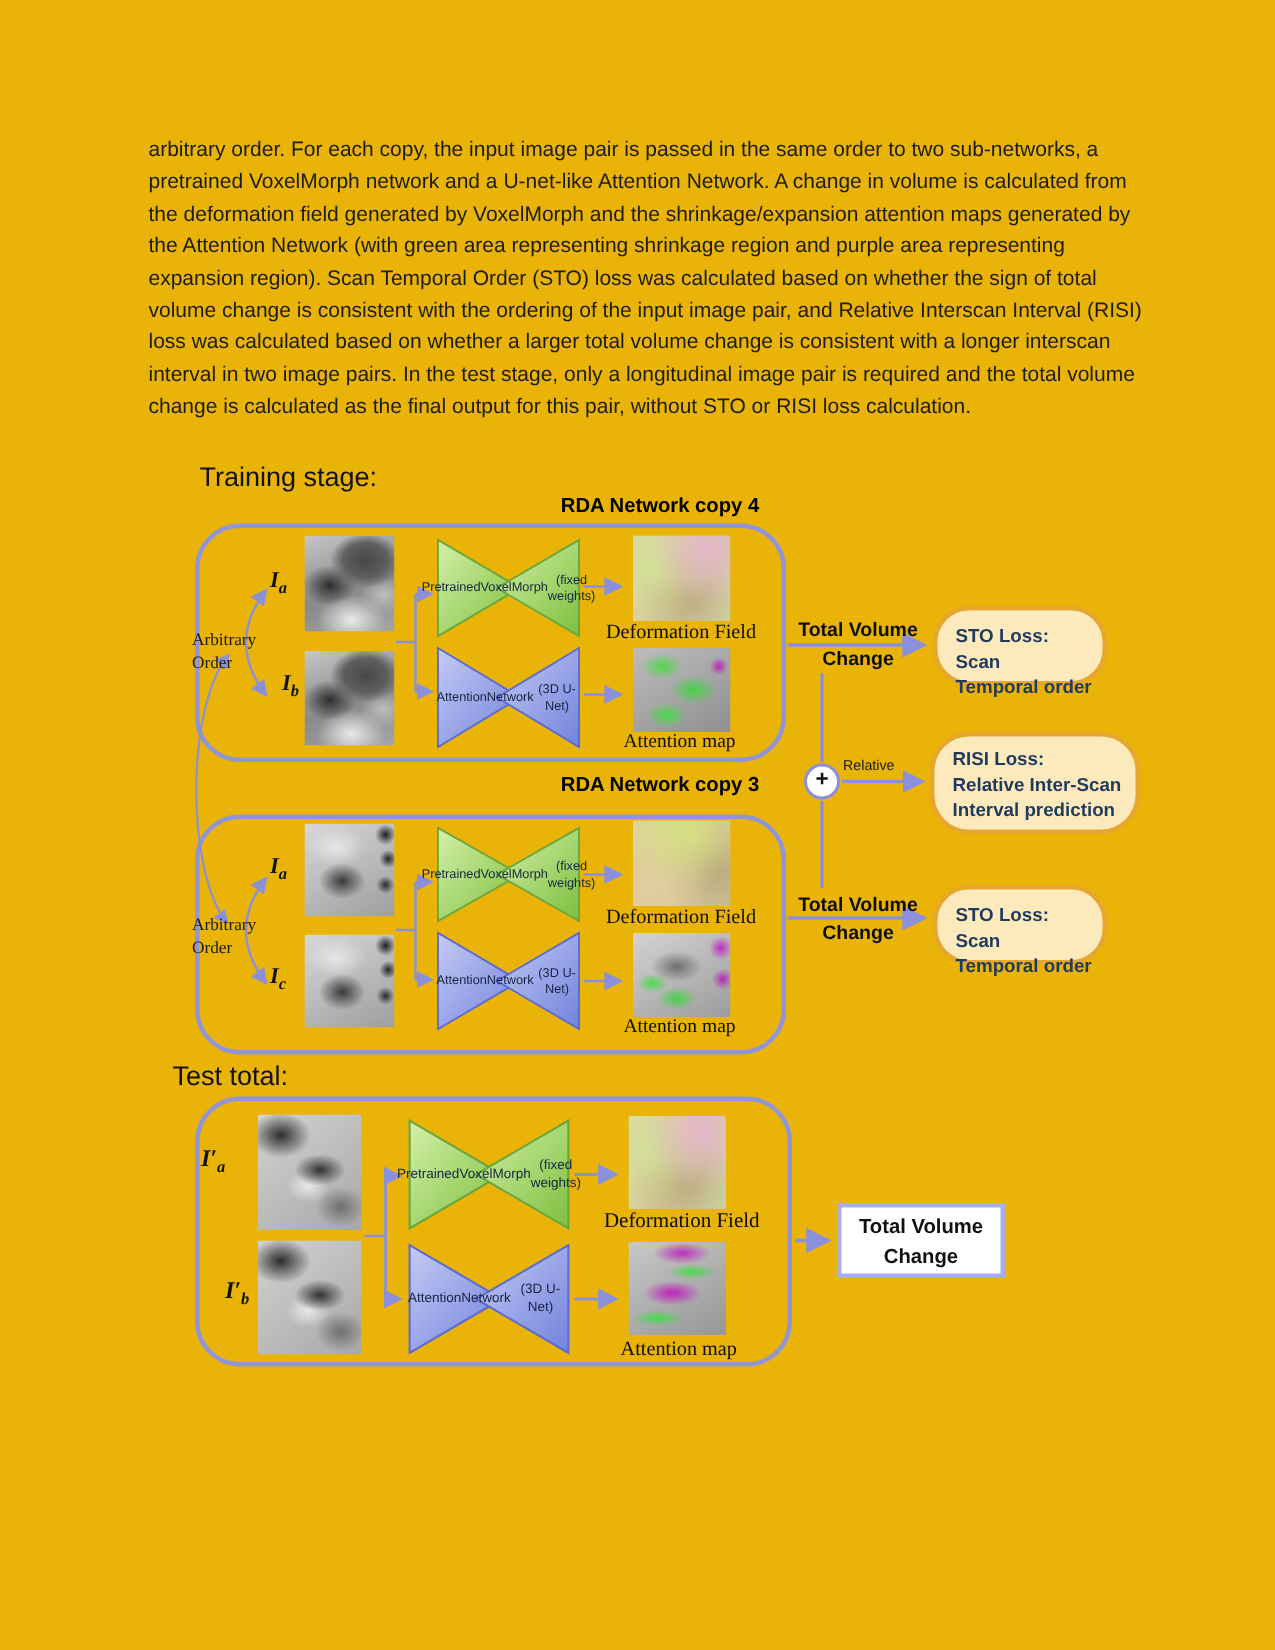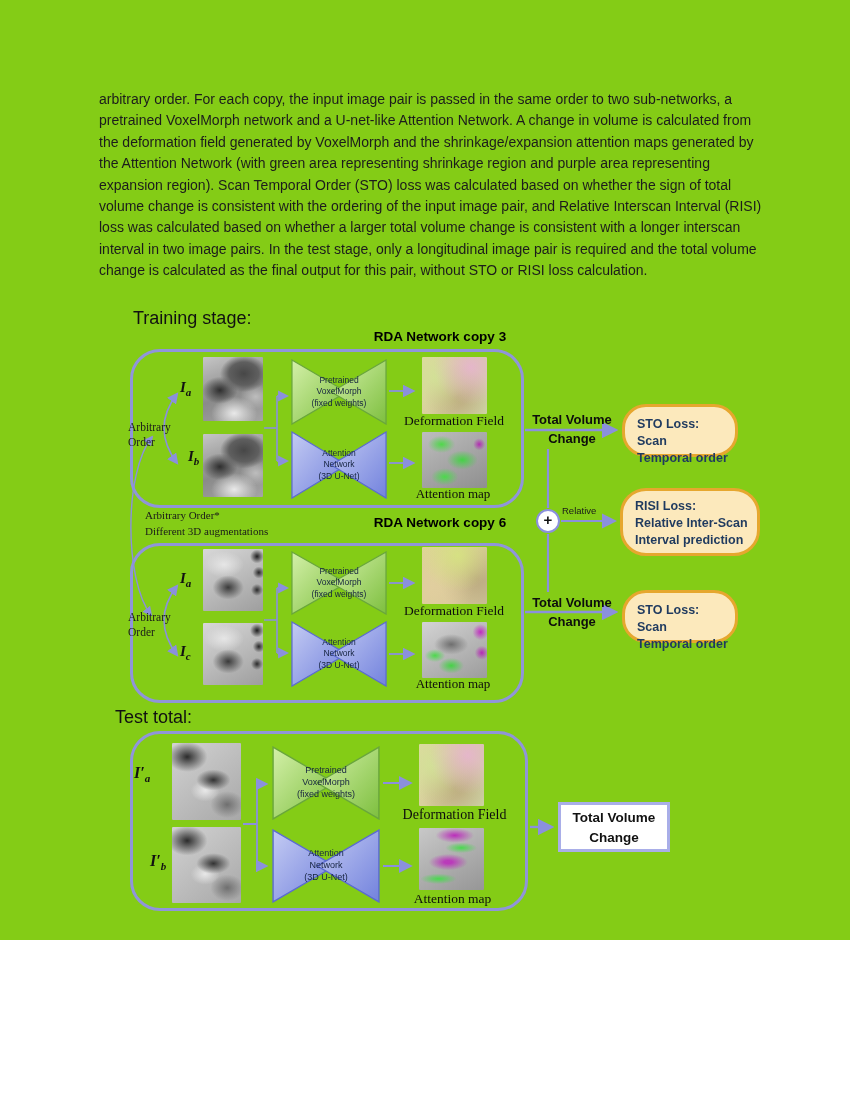--- a/index.html
+++ b/index.html
@@ -1,16 +1,16 @@
 <!DOCTYPE html>
 <html><head>
 <meta charset="utf-8">
 <style>
   html,body{margin:0;padding:0;background:#fff;}
-  .page{position:relative;width:850px;height:940px;background:#84cc16;
+  .page{position:relative;width:850px;height:1100px;background:#eab308;
         font-family:"Liberation Sans",sans-serif;overflow:hidden;}
   .abs{position:absolute;}
   .para{left:99px;top:89px;width:672px;font-size:14px;line-height:21.4px;color:#1c1c1c;}
   .stage-label{font-size:18px;color:#111;}
   .rbox{border:3.5px solid #9095da;border-radius:30px;box-sizing:border-box;background:transparent;z-index:0;}
   .conn{left:0;top:0;z-index:1;pointer-events:none;}
   .z2{z-index:2;}
   .rda-title{font-weight:bold;font-size:13.5px;color:#000;text-align:center;}
   .input-label{font-family:"Liberation Serif",serif;font-style:italic;font-weight:bold;font-size:15px;color:#111;}
   .input-label sub{font-size:11px;font-style:italic;}
@@ -59,21 +59,21 @@
       radial-gradient(ellipse 22% 16% at 20% 60%, #4cd94c 0%, rgba(0,0,0,0) 72%),
       radial-gradient(ellipse 40% 28% at 45% 40%, #6f6f6f 0%, rgba(0,0,0,0) 66%),
       linear-gradient(150deg,#d3d3d3,#9c9c9c);}
   .a3{background:
       radial-gradient(ellipse 45% 18% at 55% 12%, #bb2ebb 0%, rgba(0,0,0,0) 66%),
       radial-gradient(ellipse 50% 22% at 45% 55%, rgba(187,46,187,.9) 12%, rgba(0,0,0,0) 60%),
       radial-gradient(ellipse 35% 12% at 65% 32%, #49d94e 0%, rgba(0,0,0,0) 70%),
       radial-gradient(ellipse 40% 12% at 30% 82%, #49d94e 0%, rgba(0,0,0,0) 70%),
       linear-gradient(150deg,#c8c8c8,#969696);}
   .bowtie{overflow:visible;}
-  .bt-text{position:absolute;inset:0;display:flex;flex-direction:column;justify-content:center;
+  .bt-text{position:absolute;inset:0;display:flex;flex-direction:row;justify-content:center;
            align-items:center;font-size:8.5px;line-height:1.3;color:#15233f;text-align:center;}
   .bt-text.big{font-size:9px;}
   .fig-label{font-family:"Liberation Serif",serif;color:#0d0d0d;text-align:center;}
   .tvc{width:100px;text-align:center;font-size:13px;font-weight:bold;color:#0d0d0d;line-height:19px;}
   .loss-box{background:#FCE9BC;border:3px solid #E6A72E;border-radius:26px;color:#1F3A5F;
             font-weight:bold;font-size:12.5px;line-height:17px;box-sizing:border-box;padding:9px 6px 0 12px;}
   .compare-circle{width:24px;height:24px;border:2.5px solid #8b90dd;border-radius:50%;background:#fff;
             box-sizing:border-box;text-align:center;font-size:15px;font-weight:bold;color:#111;line-height:18px;}
   .compare-label{font-size:9.5px;color:#1a1a1a;}
   .tvc-box{width:112px;height:50px;border:3px solid #a9aee8;background:#fff;box-sizing:border-box;
@@ -134,21 +134,21 @@
     <g stroke="#8b90dd" fill="none">
       <path d="M243,824 H257 M257,784 V866" stroke-width="1.8"></path>
       <path d="M257,784 H266" stroke-width="1.8" marker-end="url(#arr)"></path>
       <path d="M257,866 H266" stroke-width="1.8" marker-end="url(#arr)"></path>
       <path d="M383,783 H410" stroke-width="2" marker-end="url(#arr)"></path>
       <path d="M383,866 H410" stroke-width="2" marker-end="url(#arr)"></path>
       <path d="M530,827 H551" stroke-width="2.4" marker-end="url(#arr)"></path>
     </g>
   </svg>
 
-  <div class="abs z2 rda-title" style="left:340px;top:329px;width:200px;">RDA Network copy 3</div>
+  <div class="abs z2 rda-title" style="left:340px;top:329px;width:200px;">RDA Network copy 4</div>
 
   <div class="abs z2 input-label" style="left:180px;top:379px;"><i>I</i><sub>a</sub></div>
   <div class="abs z2 input-label" style="left:188px;top:448px;"><i>I</i><sub>b</sub></div>
   <div class="abs z2 order-label" style="left:128px;top:420px;">
     <div>Arbitrary</div>
     <div>Order</div>
   </div>
 
   <div class="abs z2 img m1" style="left:203px;top:357px;width:60px;height:64px;"></div>
   <div class="abs z2 img m1" style="left:203px;top:434px;width:60px;height:63px;"></div>
@@ -183,33 +183,29 @@
 
   <div class="abs z2 tvc" style="left:522px;top:410px;">
     <div>Total Volume</div>
     <div>Change</div>
   </div>
   <div class="abs z2 loss-box" style="left:622px;top:404px;width:116px;height:53px;border-radius:24px;">
     <div>STO Loss: Scan</div>
     <div>Temporal order</div>
   </div>
 
-  <div class="abs z2 swap-note" style="left:145px;top:507px;">
-    <div>Arbitrary Order*</div>
-    <div>Different 3D augmentations</div>
-  </div>
   <div class="abs z2 compare-circle" style="left:536px;top:509px;">+</div>
   <div class="abs z2 compare-label" style="left:562px;top:505px;">Relative</div>
   <div class="abs z2 loss-box" style="left:620px;top:488px;width:140px;height:68px;padding-top:7px;">
     <div>RISI Loss:</div>
     <div>Relative Inter-Scan</div>
     <div>Interval prediction</div>
   </div>
 
-  <div class="abs z2 rda-title" style="left:340px;top:515px;width:200px;">RDA Network copy 6</div>
+  <div class="abs z2 rda-title" style="left:340px;top:515px;width:200px;">RDA Network copy 3</div>
 
   <div class="abs z2 input-label" style="left:180px;top:570px;"><i>I</i><sub>a</sub></div>
   <div class="abs z2 input-label" style="left:180px;top:643px;"><i>I</i><sub>c</sub></div>
   <div class="abs z2 order-label" style="left:128px;top:610px;">
     <div>Arbitrary</div>
     <div>Order</div>
   </div>
 
   <div class="abs z2 img m2" style="left:203px;top:549px;width:60px;height:62px;"></div>
   <div class="abs z2 img m2" style="left:203px;top:623px;width:60px;height:62px;"></div>

